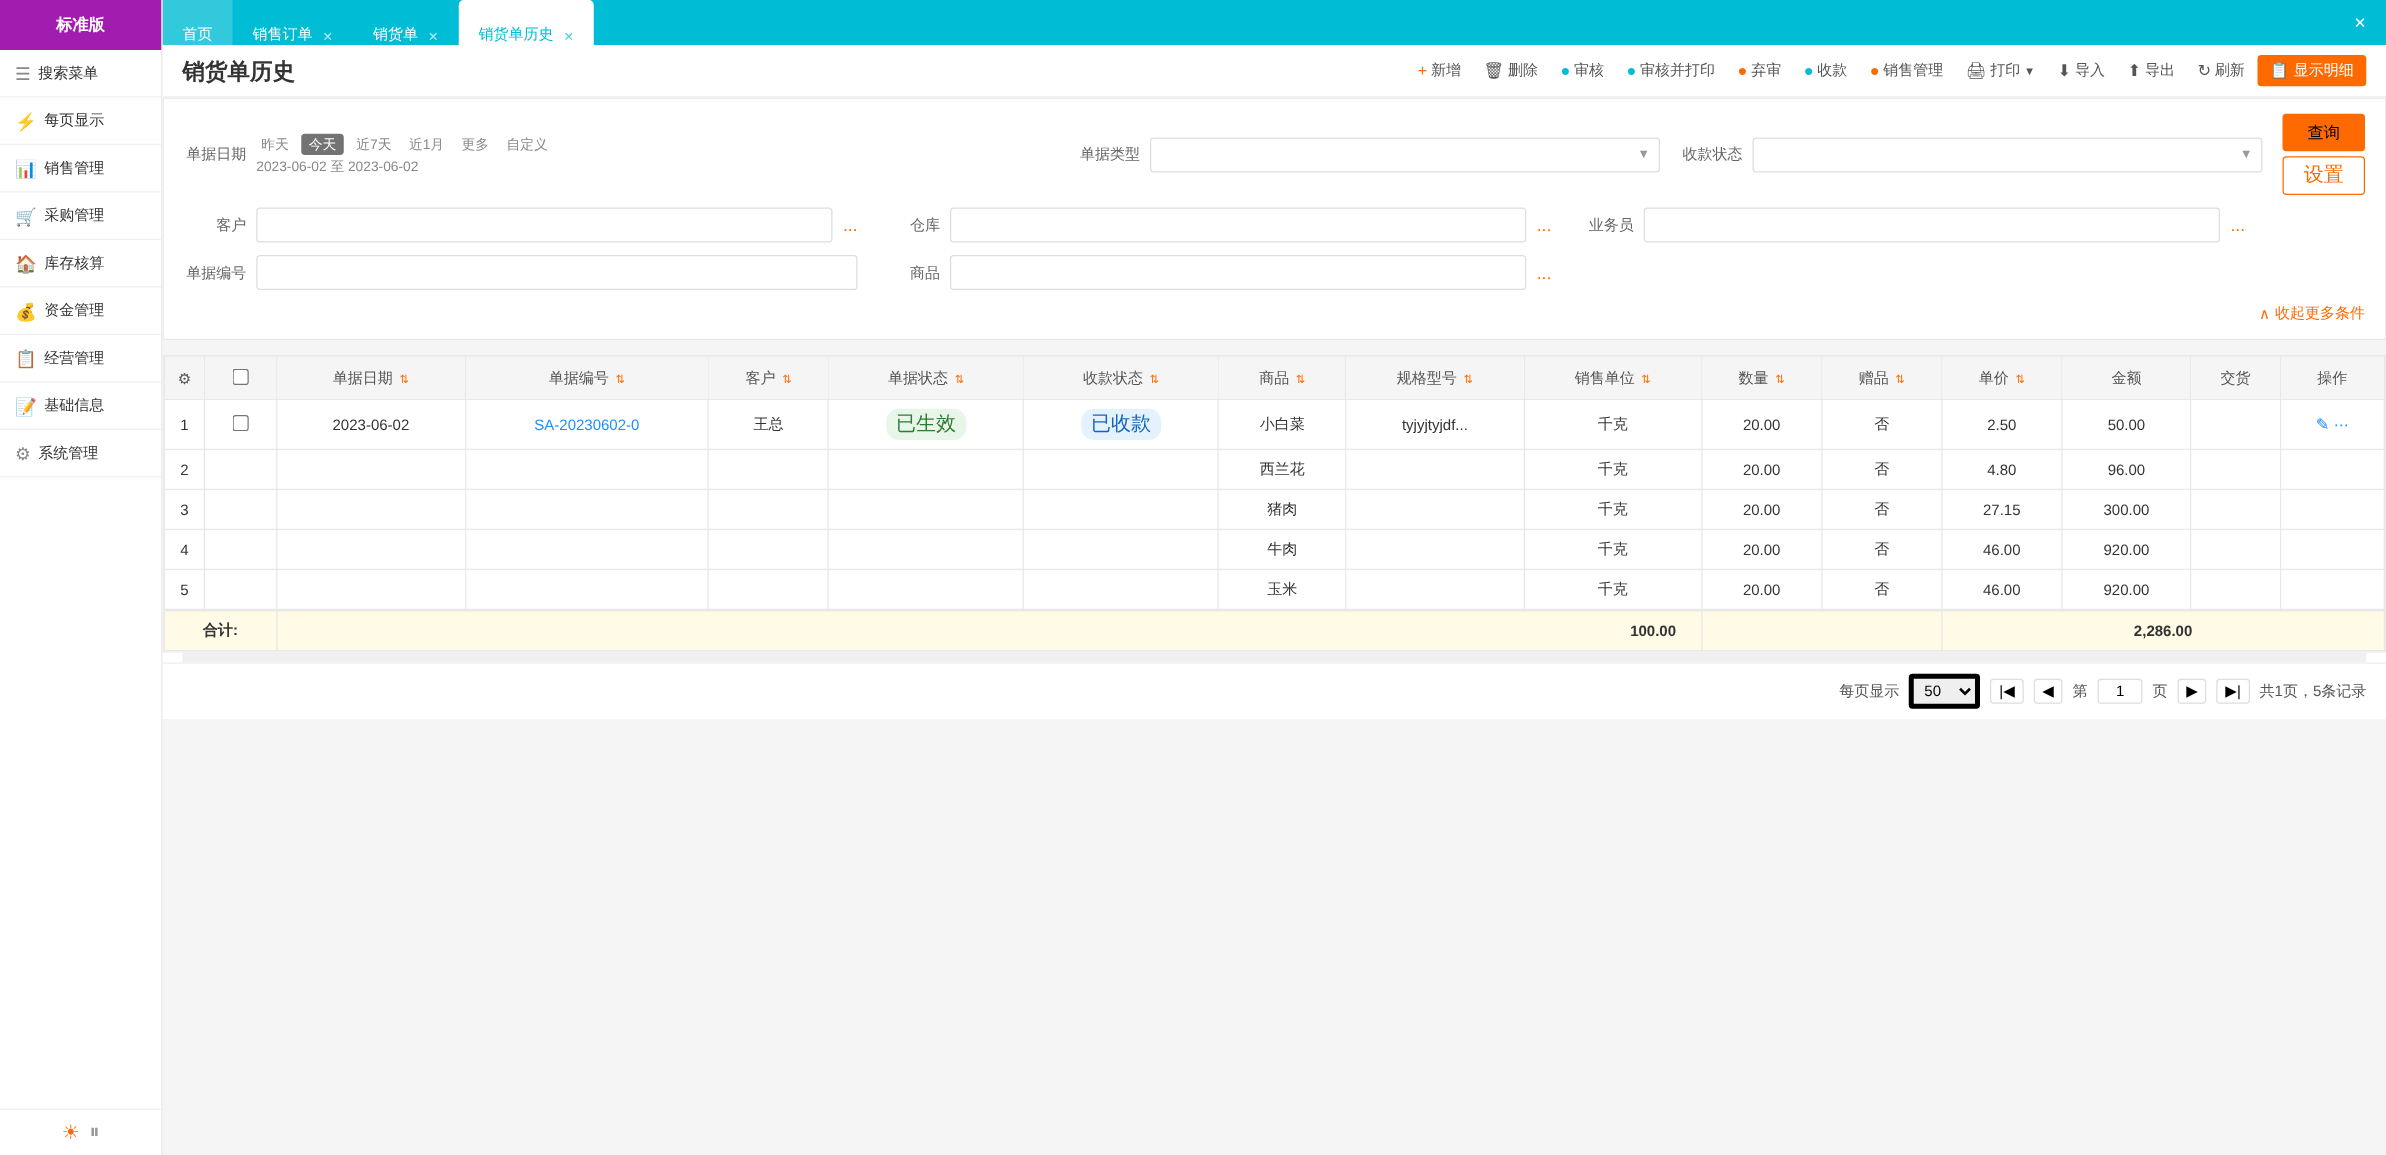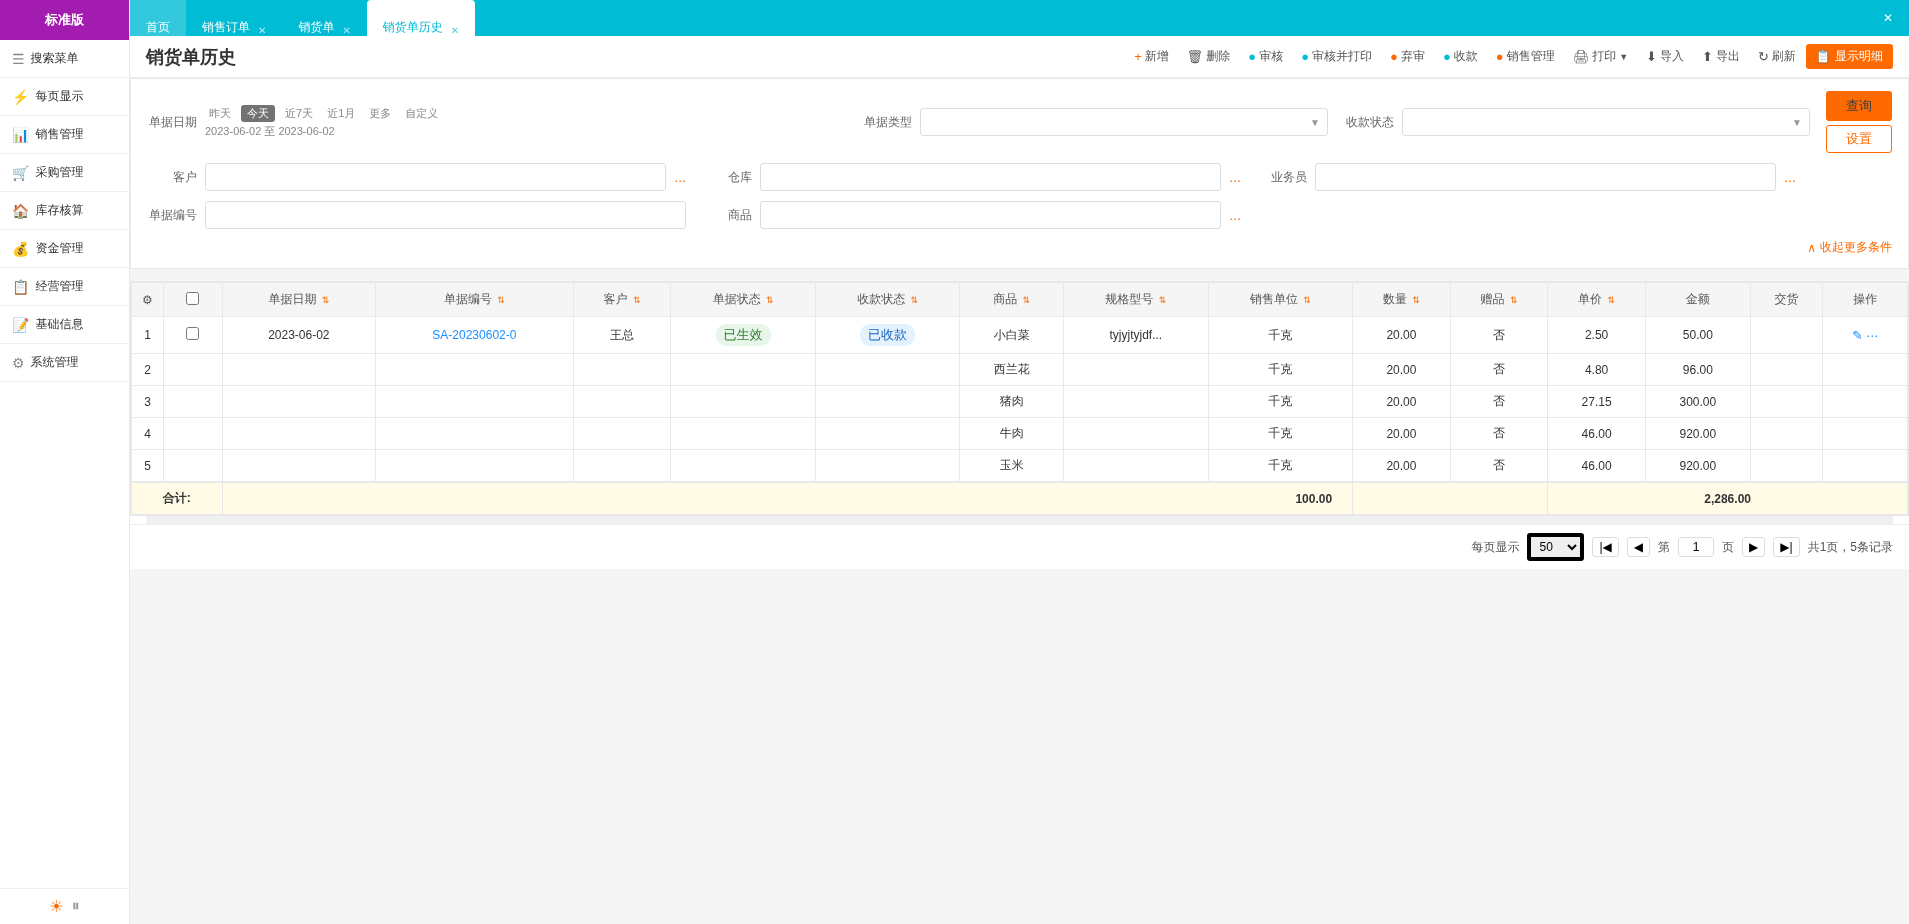--- a/index.html
+++ b/index.html
@@ -143,35 +143,35 @@
       top: 50%;
       transform: translateY(-50%);
       pointer-events: none;
       color: #999;
       font-size: 10px;
     }
 
     
     .query-btn {
       background: #ff6a00;
-      color: #404040;
+      color: #000000;
       border: none;
       border-radius: 3px;
       padding: 6px 20px;
       font-size: 13px;
       cursor: pointer;
       white-space: nowrap;
     }
     .setting-btn {
       background: #fff;
       color: #ff6a00;
       border: 1px solid #ff6a00;
       border-radius: 3px;
       padding: 4px 12px;
-      font-size: 13px;
+      font-size: 16px;
       cursor: pointer;
       white-space: nowrap;
     }
     .query-setting-col {
       display: flex;
       flex-direction: column;
       gap: 4px;
     }
 
     
@@ -198,21 +198,21 @@
     .data-table td {
       border: 1px solid #e8e8e8;
       padding: 7px 8px;
       color: #333;
       text-align: center;
     }
     .status-badge {
       display: inline-block;
       padding: 2px 8px;
       border-radius: 10px;
-      font-size: 13px;
+      font-size: 16px;
       text-align: right;
     }
     .status-active { background: #e8f5e9; color: #2e7d32; }
     .status-received { background: #e3f2fd; color: #1565c0; }
     .link-text { color: #1890ff; text-decoration: none; cursor: pointer; }
 
     
     .pagination {
       display: flex;
       align-items: center;

